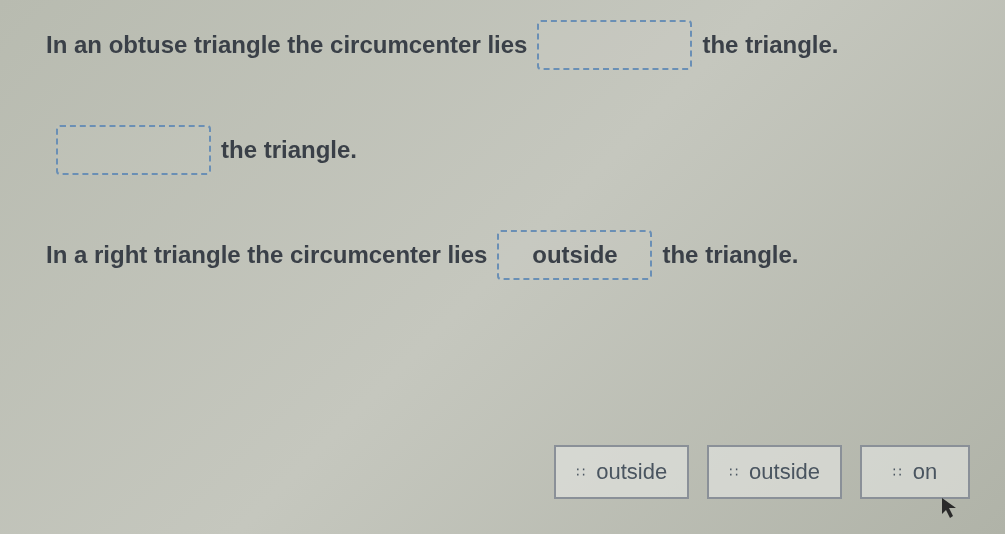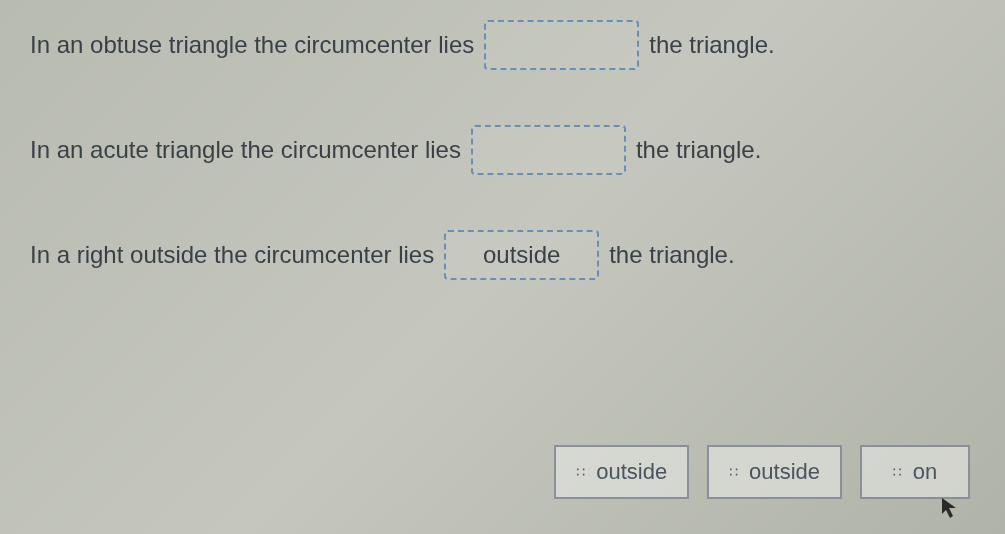--- a/index.html
+++ b/index.html
@@ -15,21 +15,22 @@
       padding: 20px 30px;
       position: relative;
       overflow: hidden;
     }
     .statement {
       display: flex;
       align-items: center;
       margin-bottom: 55px;
       font-size: 24px;
       color: #3a4048;
-      font-weight: 400;
+      font-weight: 700;
+      margin-left: 16px;
     }
     .statement-text {
       white-space: nowrap;
     }
     .drop-zone {
       display: inline-flex;
       align-items: center;
       justify-content: center;
       min-width: 155px;
       height: 50px;
@@ -78,27 +79,26 @@
 </head>
 <body>
 
 <div class="statement">
   <span class="statement-text">In an obtuse triangle the circumcenter lies</span>
   <span class="drop-zone"></span>
   <span class="statement-text">the triangle.</span>
 </div>
 
 <div class="statement">
-  <span class="statement-text">In an acute triangle the circumcenter lies</span>
   <span class="drop-zone"></span>
   <span class="statement-text">the triangle.</span>
 </div>
 
 <div class="statement">
-  <span class="statement-text">In a right outside the circumcenter lies</span>
+  <span class="statement-text">In a right triangle the circumcenter lies</span>
   <span class="drop-zone">outside</span>
   <span class="statement-text">the triangle.</span>
 </div>
 
 <div class="options-container">
   <div class="option-tile">
     <span class="drag-handle">∷</span>
     <span>outside</span>
   </div>
   <div class="option-tile">

